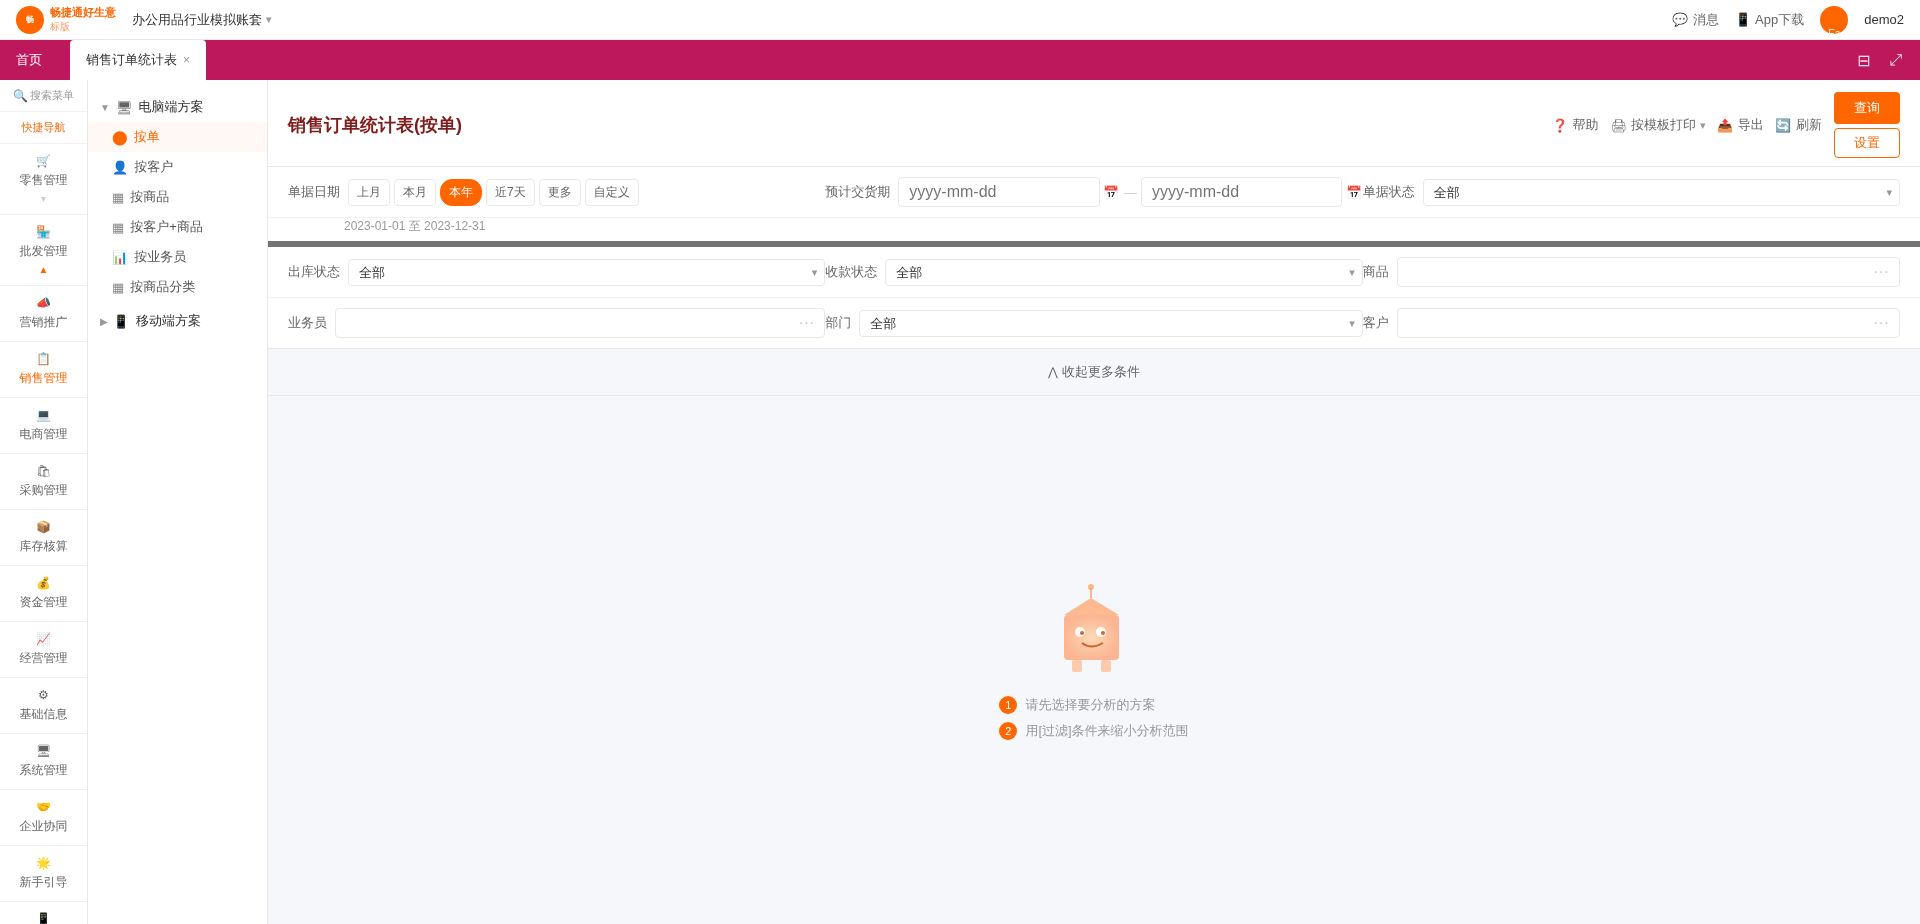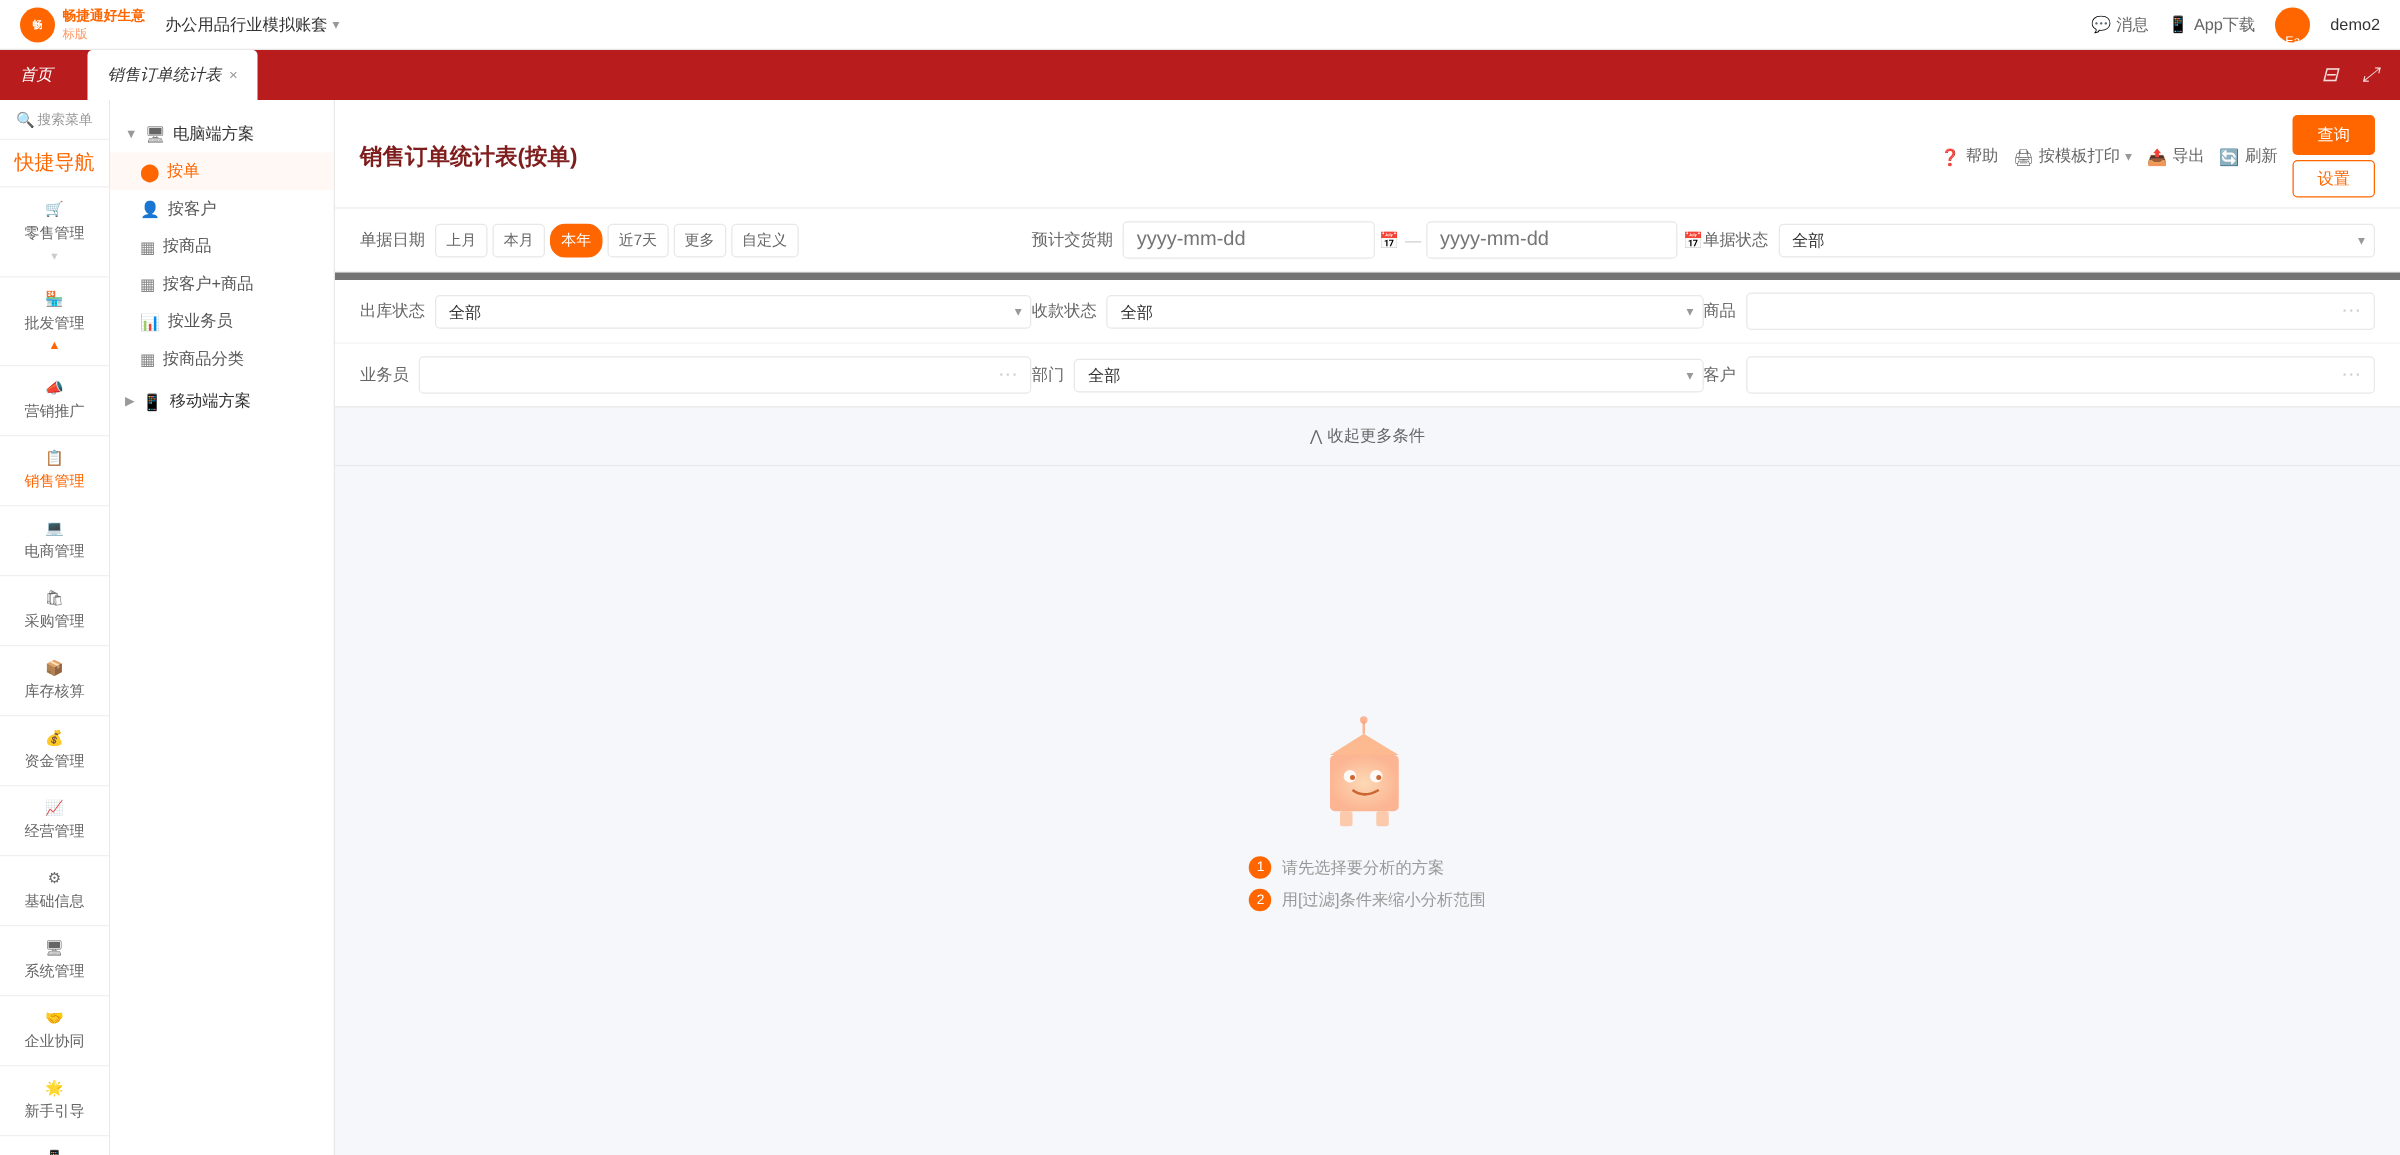--- a/index.html
+++ b/index.html
@@ -9,37 +9,37 @@
     .top-bar { background: #fff; height: 40px; display: flex; align-items: center; justify-content: space-between; padding: 0 16px; border-bottom: 1px solid #e8e8e8; flex-shrink: 0; }
     .top-bar-left { display: flex; align-items: center; gap: 8px; }
     .logo-area { display: flex; align-items: center; gap: 6px; }
     .logo-icon { width: 28px; height: 28px; background: #ff6600; border-radius: 50%; display: flex; align-items: center; justify-content: center; color: white; font-size: 10px; font-weight: bold; }
     .app-selector { display: flex; align-items: center; gap: 4px; font-size: 13px; color: #333; cursor: pointer; padding: 4px 8px; border-radius: 4px; }
     .top-bar-right { display: flex; align-items: center; gap: 16px; }
     .top-bar-btn { display: flex; align-items: center; gap: 4px; font-size: 13px; color: #666; cursor: pointer; }
     .user-avatar { width: 28px; height: 28px; background: #ff6600; border-radius: 50%; display: flex; align-items: center; justify-content: center; color: white; font-size: 11px; cursor: pointer; }
 
     
-    .tab-bar { background: #b91c1c; height: 40px; display: flex; align-items: center; padding: 0 0; flex-shrink: 0; font-style: italic; }
+    .tab-bar { background: #be185d; height: 40px; display: flex; align-items: center; padding: 0 0; flex-shrink: 0; }
     .tab-item { height: 40px; display: flex; align-items: center; padding: 0 16px; font-size: 13px; cursor: pointer; color: rgba(255,255,255,0.85); }
     .tab-item.home { color: white; }
     .tab-item.active { background: #fff; color: #333; border-radius: 4px 4px 0 0; position: relative; margin-left: 12px; }
     .tab-close { margin-left: 6px; color: #999; font-size: 12px; cursor: pointer; }
     .tab-bar-actions { margin-left: auto; display: flex; align-items: center; gap: 8px; padding-right: 12px; }
     .tab-action-btn { color: rgba(255,255,255,0.85); font-size: 16px; cursor: pointer; width: 24px; height: 24px; display: flex; align-items: center; justify-content: center; }
 
     
     .main-layout { display: flex; flex: 1; overflow: hidden; }
 
     
     .sidebar { width: 88px; background: #fff; border-right: 1px solid #e8e8e8; display: flex; flex-direction: column; overflow-y: auto; flex-shrink: 0; }
     .sidebar-item { padding: 10px 4px; text-align: center; cursor: pointer; font-size: 12px; color: #666; display: flex; flex-direction: column; align-items: center; gap: 4px; border-bottom: 1px solid #f0f0f0; }
     .sidebar-item.active { color: #ff6600; }
     .sidebar-search { padding: 8px 8px; display: flex; align-items: center; justify-content: center; font-size: 12px; color: #666; cursor: pointer; border-bottom: 1px solid #f0f0f0; }
-    .sidebar-nav { padding: 8px; display: flex; align-items: center; justify-content: center; font-size: 16px; color: #ff6600; cursor: pointer; border-bottom: 1px solid #f0f0f0; }
+    .sidebar-nav { padding: 8px; display: flex; align-items: center; justify-content: center; font-size: 11px; color: #ff6600; cursor: pointer; border-bottom: 1px solid #f0f0f0; }
 
     
     .content-area { flex: 1; display: flex; overflow: hidden; }
 
     
     .scheme-panel { width: 180px; background: #fff; border-right: 1px solid #e8e8e8; padding: 8px 0; flex-shrink: 0; }
     .scheme-panel-header { display: flex; align-items: center; justify-content: space-between; padding: 6px 12px; font-size: 13px; color: #333; font-weight: 500; }
     .scheme-panel-actions { display: flex; align-items: center; gap: 4px; }
     .scheme-action-icon { color: #999; cursor: pointer; font-size: 14px; width: 20px; height: 20px; display: flex; align-items: center; justify-content: center; }
     .scheme-group { margin-top: 4px; }
@@ -322,20 +322,24 @@
               <select>
                 <option value="">全部</option>
                 <option value="pending">待审核</option>
                 <option value="approved">已审核</option>
                 <option value="closed">已关闭</option>
               </select>
             </div>
           </div>
         </div>
 
+        <div style="padding:0 20px 6px;background:#fff;display:flex;align-items:center;gap:0;">
+          <div style="min-width:56px;"></div>
+          <span class="date-range-text" style="font-size:12px;color:#999;">2023-01-01 至 2023-12-31</span>
+        </div>
 
         <div style="display:grid;grid-template-columns:1fr 1fr 1fr;gap:0;background:#fff;padding:10px 20px;border-top:6px solid #737373;border-bottom:1px solid #f0f0f0;">
           <div class="filter-cell">
             <span class="filter-cell-label">出库状态</span>
             <div class="select-with-arrow" style="flex:1;">
               <select>
                 <option value="">全部</option>
                 <option value="none">未出库</option>
                 <option value="partial">部分出库</option>
                 <option value="done">已出库</option>

